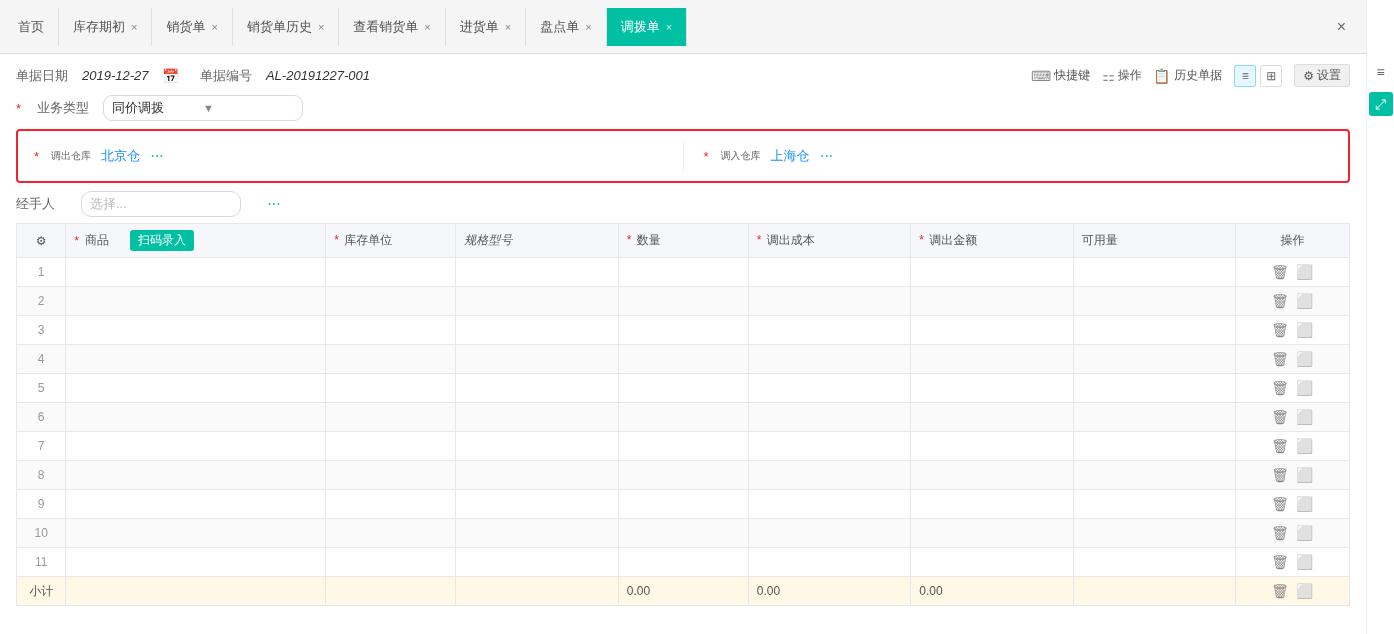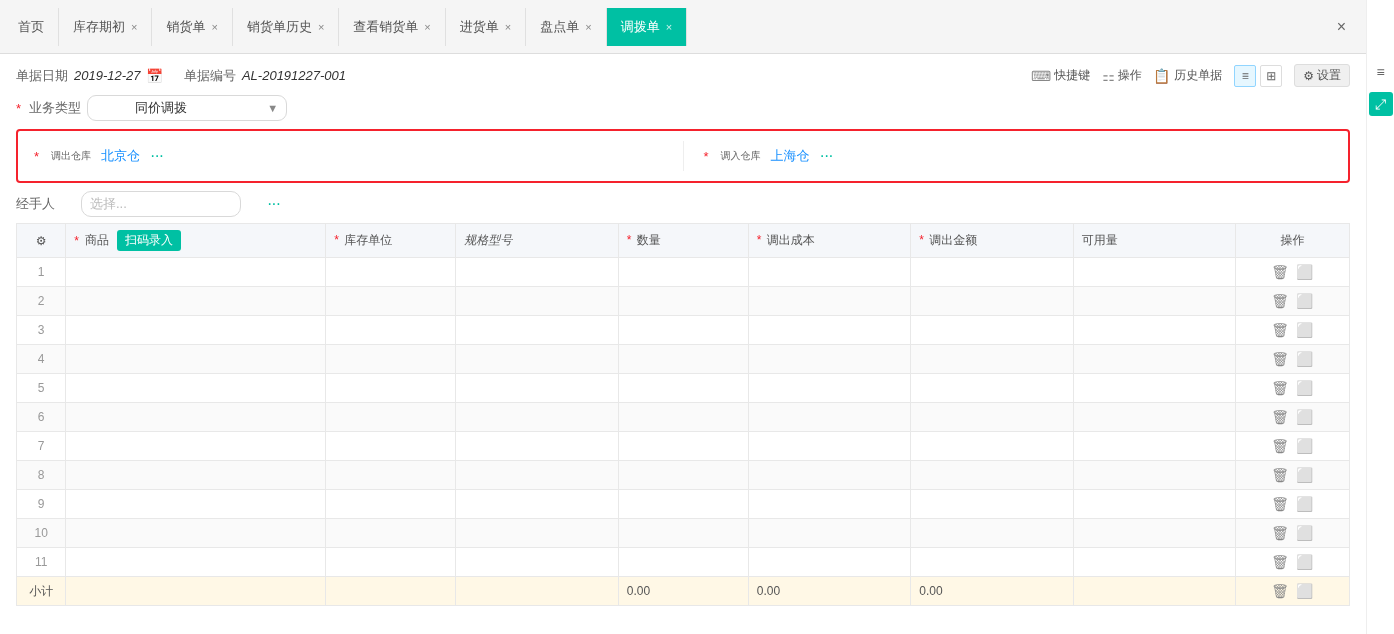--- a/index.html
+++ b/index.html
@@ -27,21 +27,21 @@
       margin-left: auto; padding: 0 12px; font-size: 16px; cursor: pointer; color: #666;
     }
 
     
     .form-header {
       display: flex; align-items: center; padding: 10px 16px 0 16px;
       justify-content: space-between;
     }
     .form-header-left { display: flex; align-items: center; gap: 20px; }
     .form-header-right { display: flex; align-items: center; gap: 12px; font-size: 12px; color: #555; }
-    .field-group { display: flex; align-items: center; gap: 6px; text-align: right; }
+    .field-group { display: flex; align-items: center; gap: 14px; }
     .field-label { color: #666; font-size: 13px; }
     .field-value { color: #333; font-size: 13px; font-style: italic; }
     .calendar-icon { color: #00c0a3; cursor: pointer; font-size: 14px; }
     .header-icon-btn {
       display: flex; align-items: center; gap: 3px; cursor: pointer; color: #555; font-size: 12px;
     }
     .header-icon-btn .icon { font-size: 14px; color: #888; }
     .settings-btn {
       background: #f0f0f0; border: 1px solid #ddd; padding: 2px 8px; border-radius: 3px;
       cursor: pointer; color: #555; font-size: 12px; display: flex; align-items: center; gap: 3px;
@@ -106,21 +106,21 @@
     .data-table tr:nth-child(odd) td { background: #fff; }
     .data-table tr:nth-child(even) td { background: #fafafa; }
     .data-table tr.subtotal td { background: #fff8e6; color: #555; }
     .row-num { color: #999; text-align: center; width: 30px; }
     .col-ops { text-align: center; width: 70px; }
     .op-btn { 
       background: none; border: none; cursor: pointer; color: #888; font-size: 14px; padding: 2px;
     }
     .scan-btn {
       background: #00c0a3; color: #fff; border: none; border-radius: 3px;
-      padding: 2px 8px; font-size: 12px; cursor: pointer; margin-left: 4px;
+      padding: 2px 8px; font-size: 12px; cursor: pointer; margin-left: 17px;
     }
 
     
     .right-sidebar {
       position: fixed; right: 0; top: 0; width: 28px; height: 100%;
       background: #fff; border-left: 1px solid #eee;
       display: flex; flex-direction: column; align-items: center; padding-top: 60px; gap: 8px;
     }
     .sidebar-icon {
       width: 24px; height: 24px; display: flex; align-items: center; justify-content: center;

